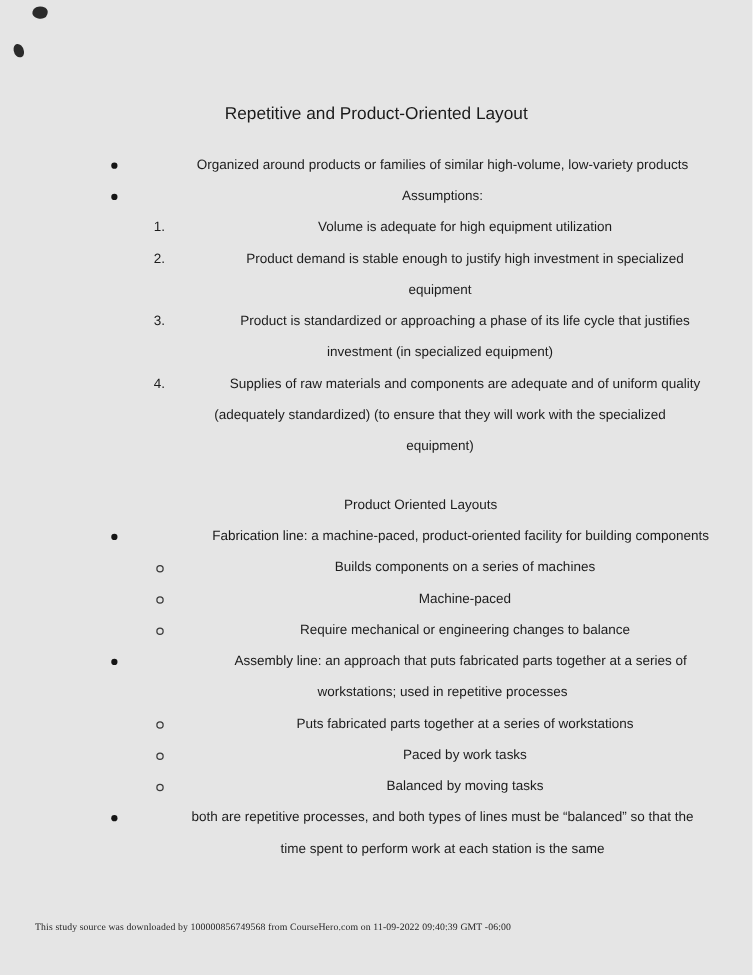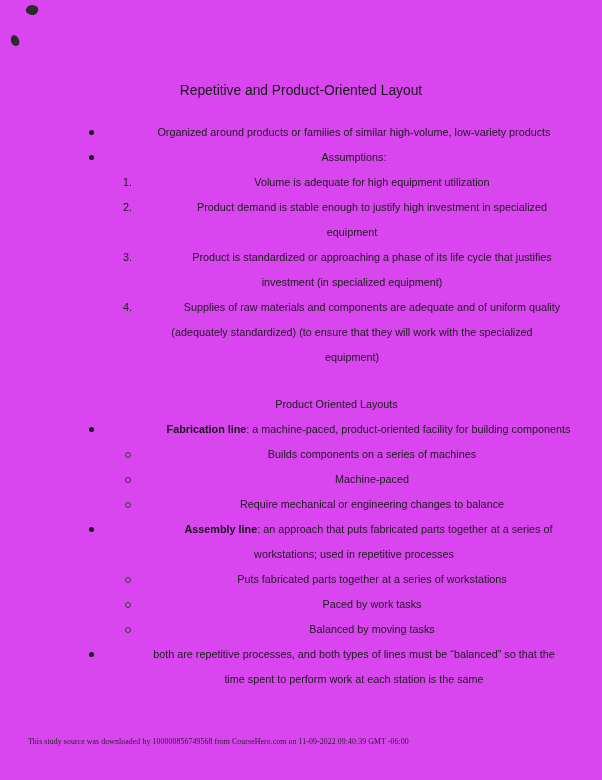--- a/index.html
+++ b/index.html
@@ -1,19 +1,19 @@
 <!DOCTYPE html>
 <html><head>
 <meta charset="utf-8">
 <style>
   html,body{margin:0;padding:0;background:#ffffff;}
   #page{
     position:relative;
     width:602px;height:780px;
-    background:#d946ef;
+    background:#e5e5e5;
     overflow:hidden;
     font-family:"Liberation Sans","DejaVu Sans",sans-serif;
     color:#1c1c1c;
   }
   
   .ink-a{
     position:absolute;left:26px;top:5px;width:12px;height:10px;
     background:#2b2b2b;border-radius:62% 40% 55% 45%;
     transform:rotate(14deg);
   }
@@ -52,21 +52,21 @@
     background:#151515;border-radius:50%;
   }
   .mark.circle{
     left:125px;top:9.5px;width:4px;height:4px;
     background:transparent;border:1px solid #3a3a3a;border-radius:50%;
   }
   .mark.num{
     left:123px;top:0;height:25px;line-height:25px;
     font-size:10.8px;color:#1c1c1c;
   }
-  b{font-weight:bold;color:#161616;padding-left:29px;}
+  b{font-weight:normal;color:#161616;padding-left:29px;}
   .footer-line{
     position:absolute;left:28px;
     font-family:"Liberation Serif","DejaVu Serif",serif;
     font-size:7.8px;color:#242424;
     white-space:pre;letter-spacing:0.1px;
   }
   #footer-note{top:737px;}
   #footer-url{top:763px;}
 </style>
 </head>

